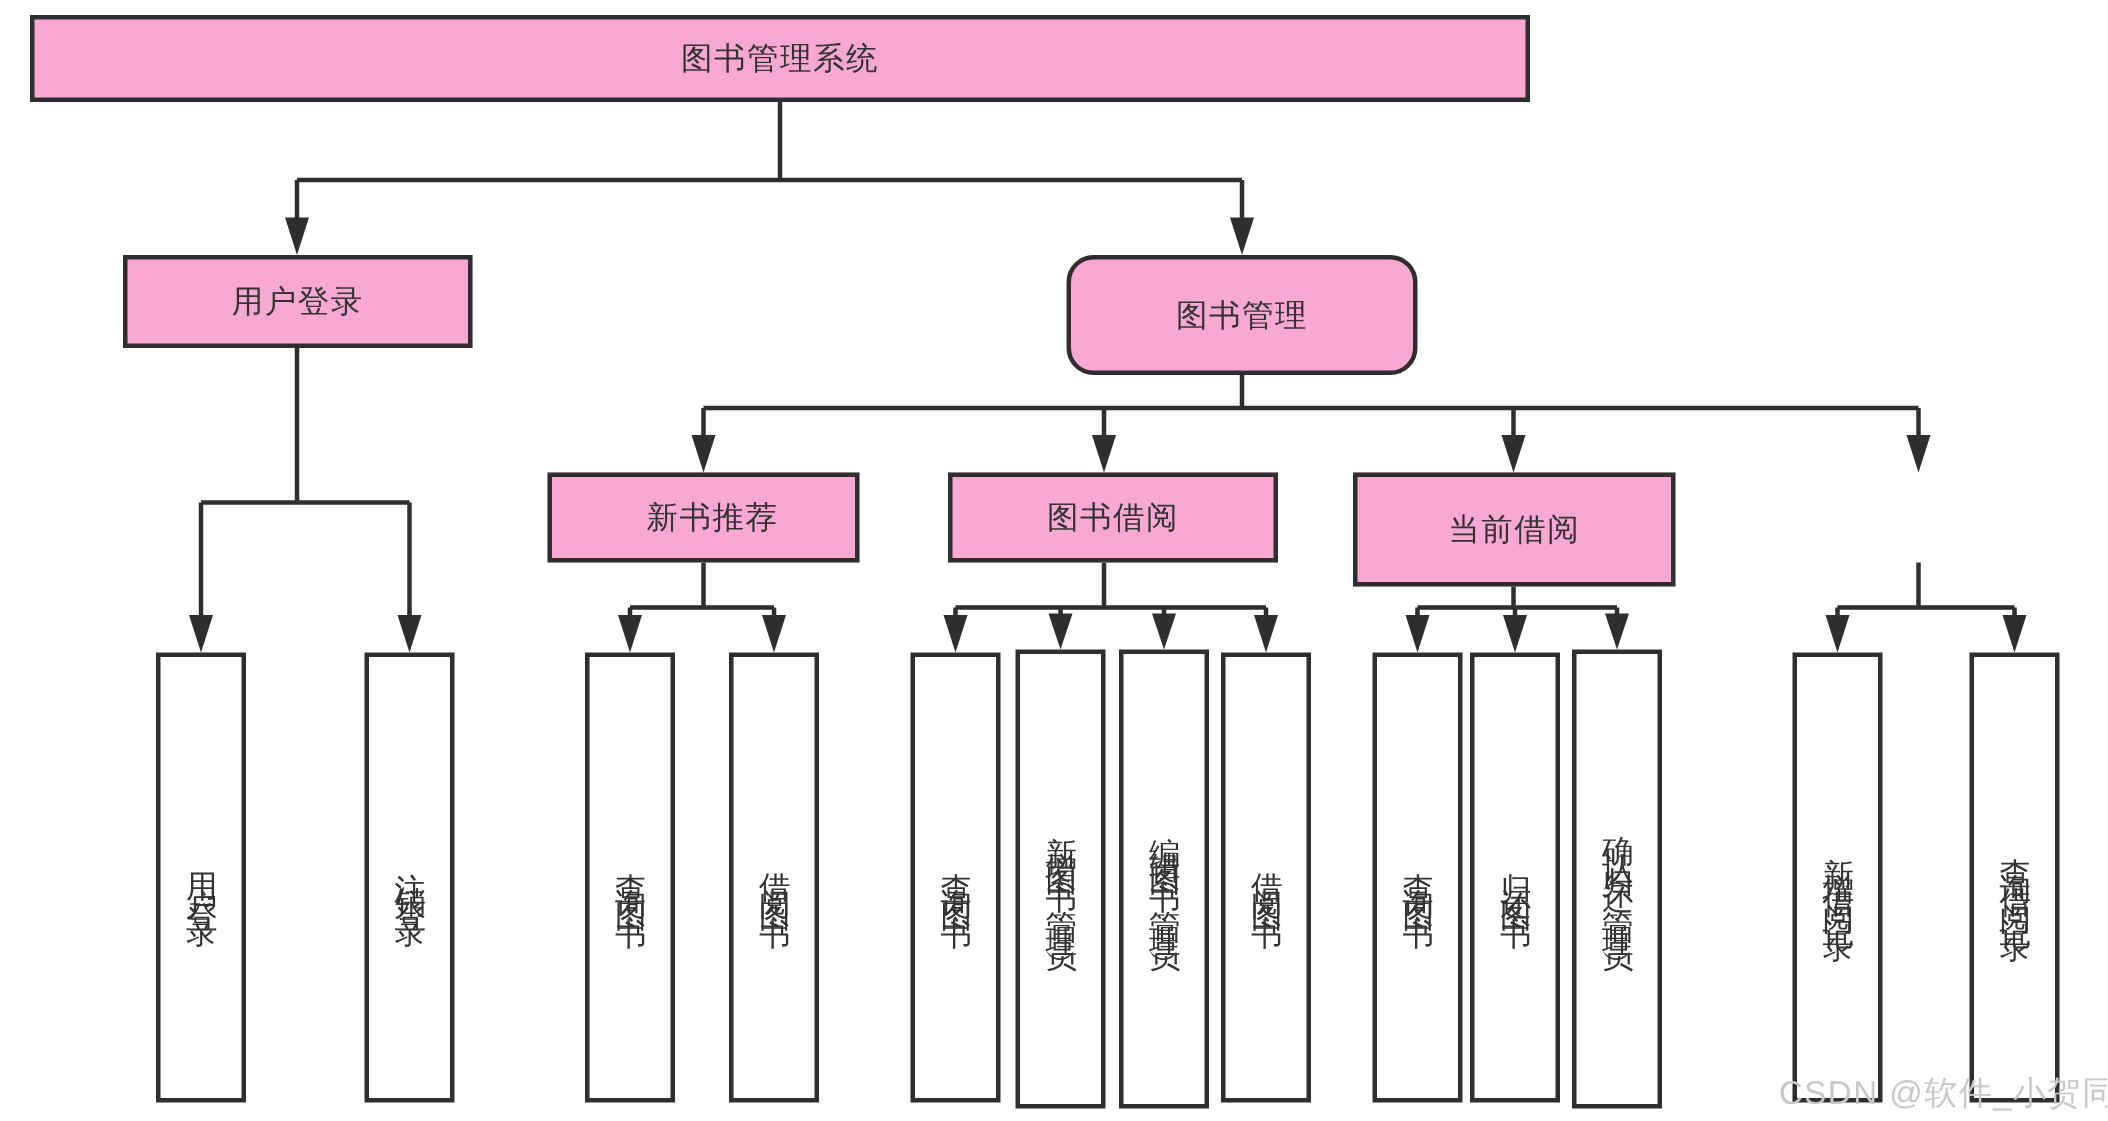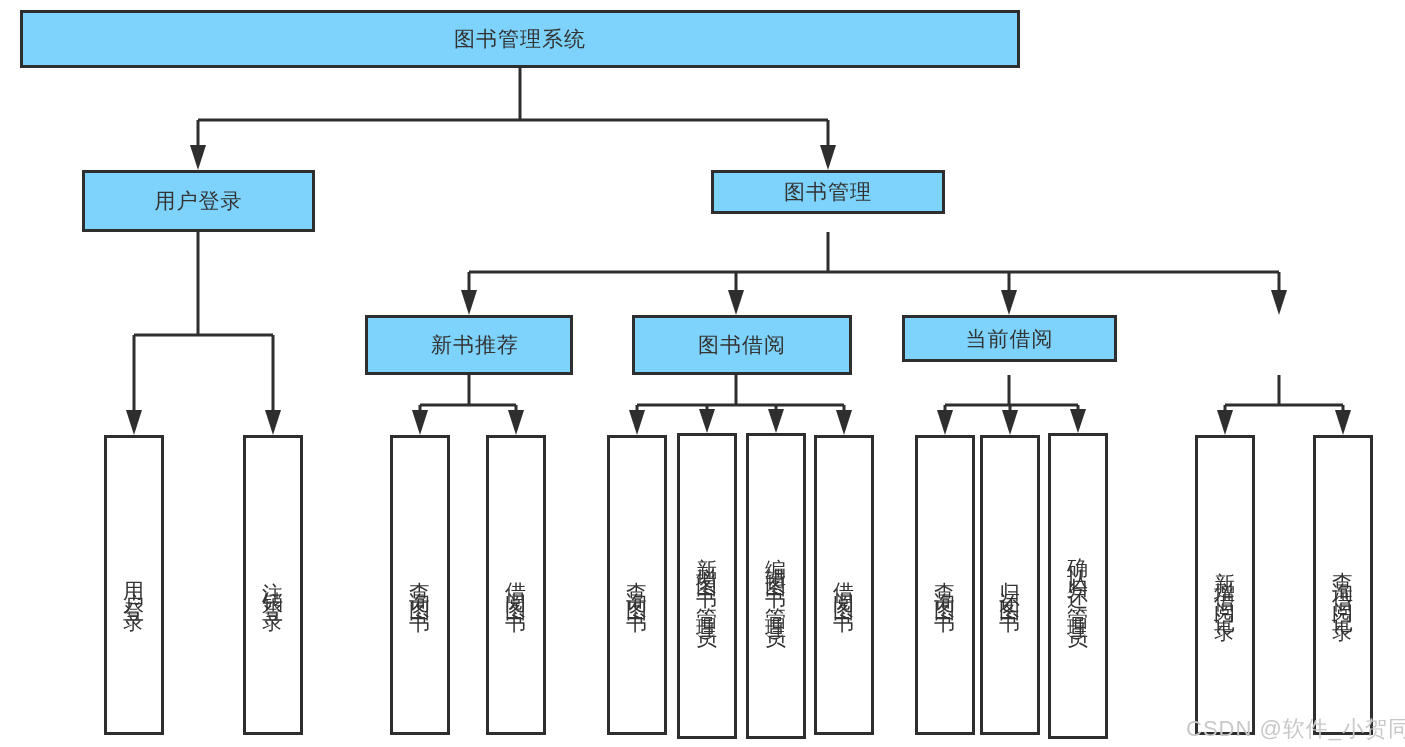--- a/index.html
+++ b/index.html
@@ -28,21 +28,21 @@
     fill:none;
   }
   svg.connectors polygon{
     fill:var(--line);
     stroke:none;
   }
   .node{
     position:absolute;
     box-sizing:border-box;
     border:3px solid var(--line);
-    background:#7dd3fc;
+    background:#f9a8d4;
     display:flex;
     align-items:center;
     justify-content:center;
     font-size:21px;
     color:var(--text);
     letter-spacing:1px;
     white-space:nowrap;
   }
   .leaf{
     position:absolute;
@@ -66,24 +66,24 @@
     left:1186px;
     top:714px;
     font-size:22px;
     color:var(--wm);
     white-space:nowrap;
     letter-spacing:1px;
   }
   
   #n-root{left:20px;top:10px;width:1000px;height:58px;}
   #n-user-login{left:82px;top:170px;width:233px;height:62px;}
-  #n-book-mgmt{left:711px;top:170px;width:234px;height:44px;}
+  #n-book-mgmt{left:711px;top:170px;width:234px;height:80px;border-radius:18px;}
   #n-new-books{left:365px;top:315px;width:208px;height:60px;padding-left:12px;}
   #n-book-borrow{left:632px;top:315px;width:220px;height:60px;}
-  #n-current-borrow{left:902px;top:315px;width:215px;height:47px;}
+  #n-current-borrow{left:902px;top:315px;width:215px;height:76px;}
   #n-borrow-records{left:1172px;top:315px;width:215px;height:60px;}
   
   #lf-login{left:104px;top:435px;width:60px;height:300px;}
   #lf-logout{left:243px;top:435px;width:60px;height:300px;}
   #lf-nb-query{left:390px;top:435px;width:60px;height:300px;}
   #lf-nb-borrow{left:486px;top:435px;width:60px;height:300px;}
   #lf-bb-query{left:607px;top:435px;width:60px;height:300px;}
   #lf-bb-add{left:677px;top:433px;width:60px;height:306px;}
   #lf-bb-edit{left:746px;top:433px;width:60px;height:306px;}
   #lf-bb-borrow{left:814px;top:435px;width:60px;height:300px;}

